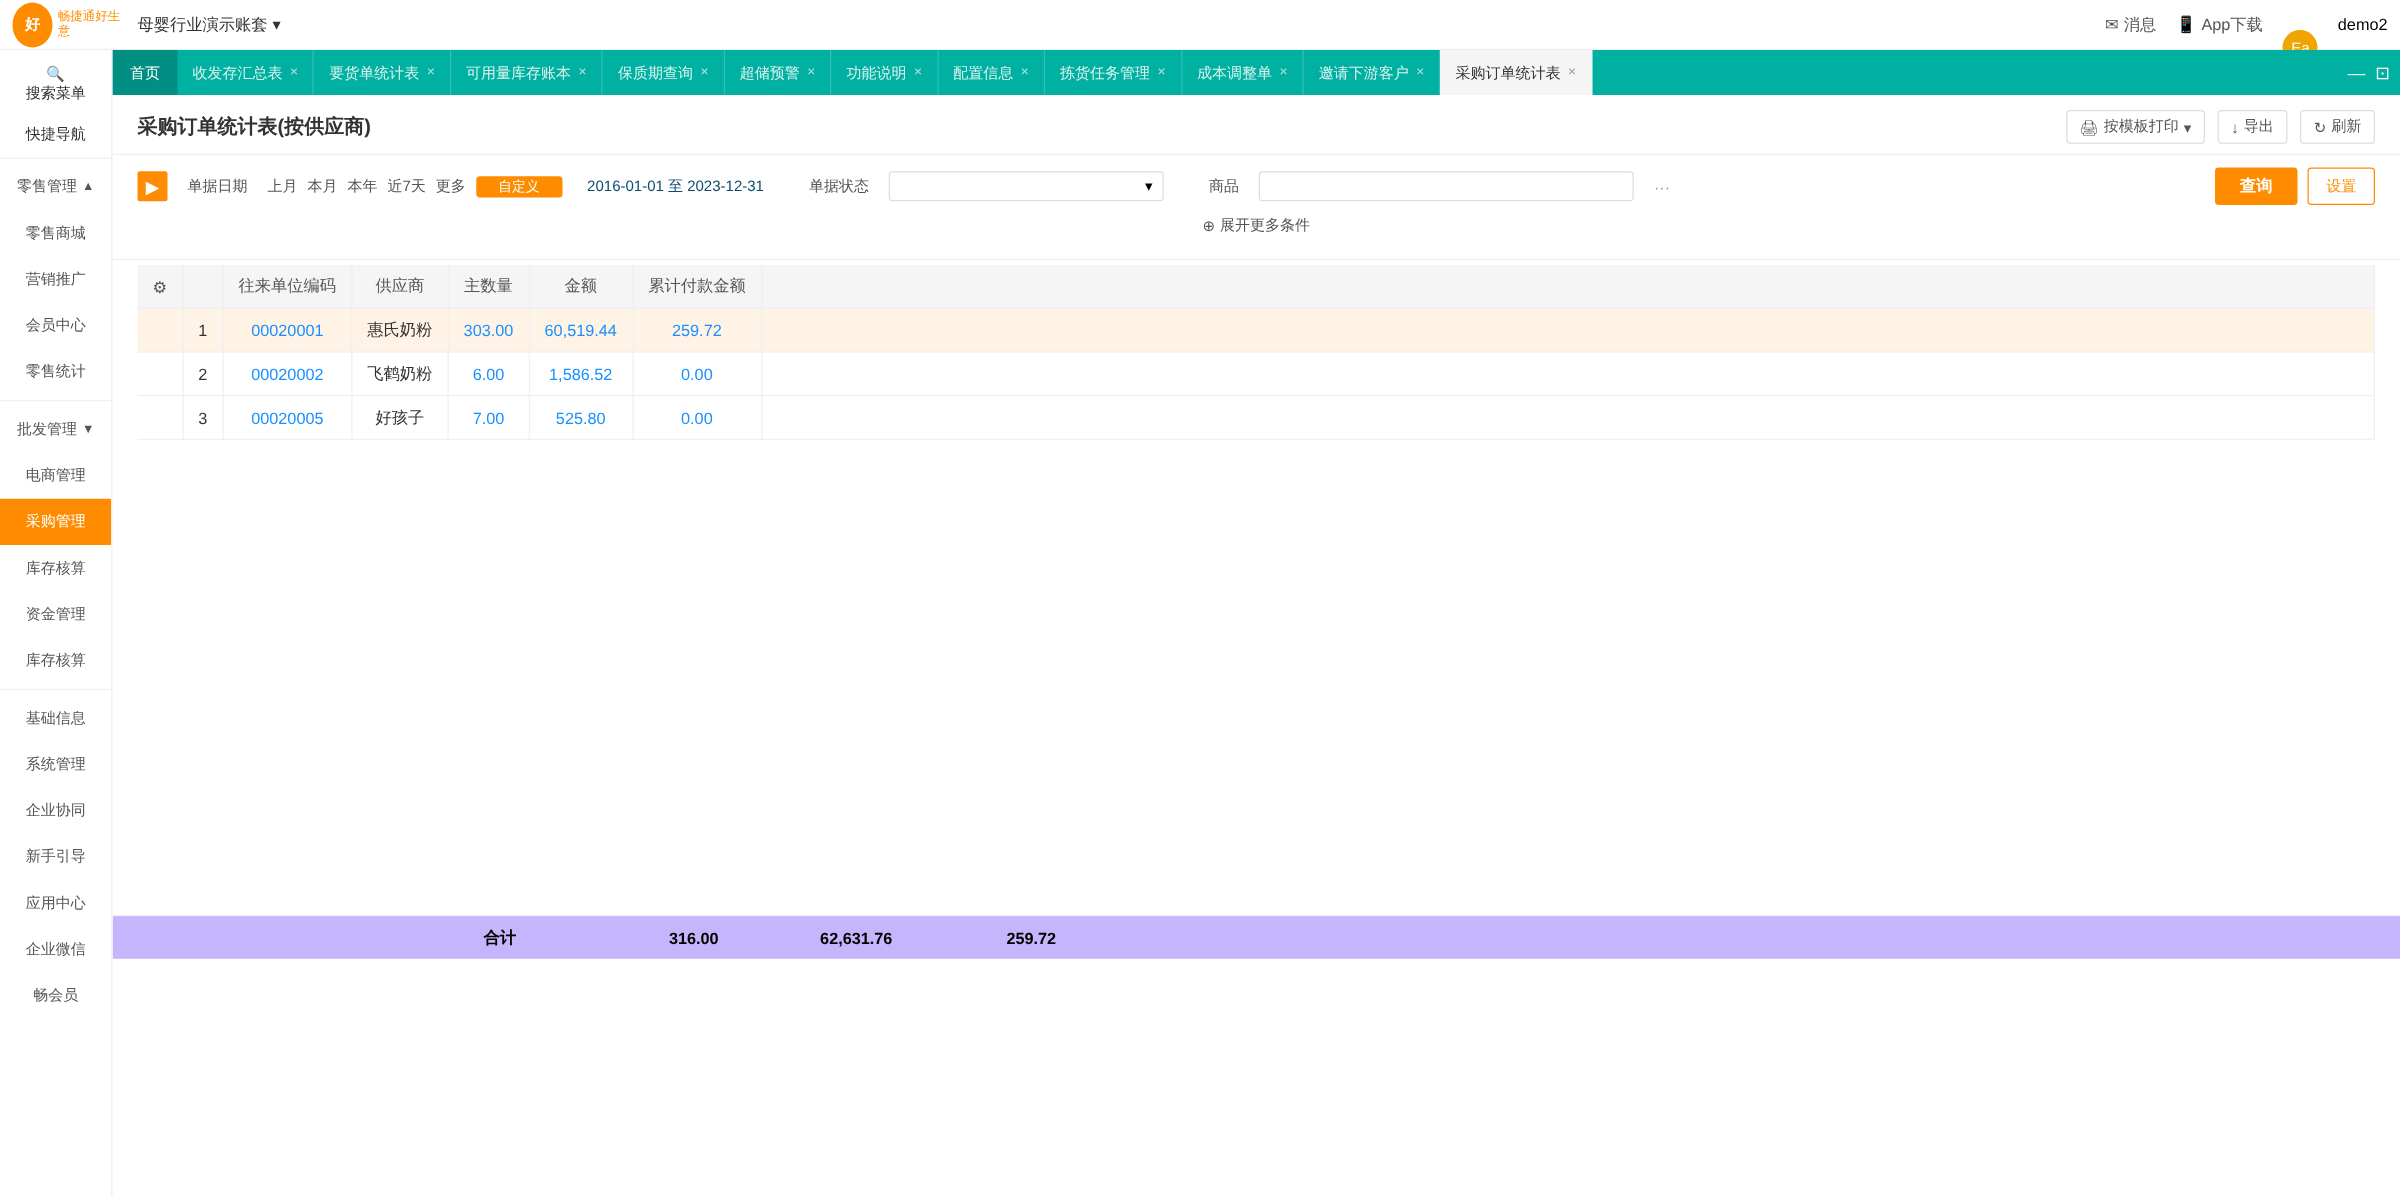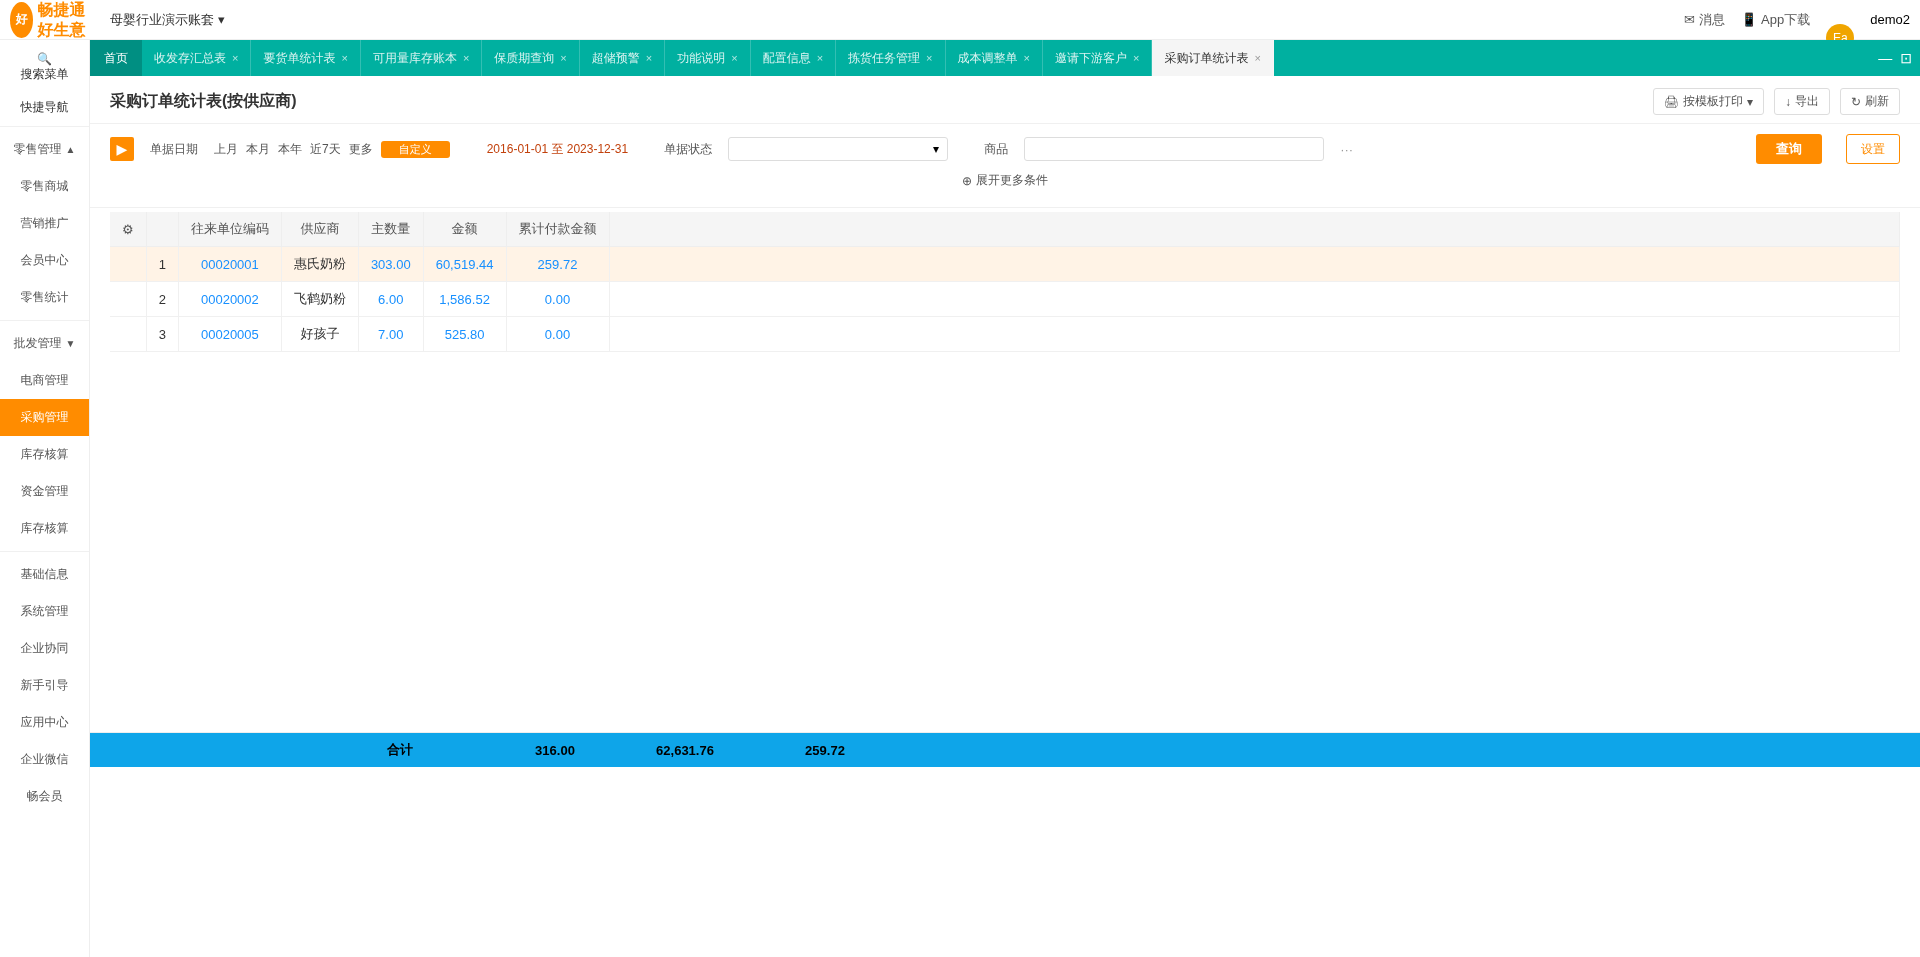--- a/index.html
+++ b/index.html
@@ -3,21 +3,21 @@
   <meta charset="utf-8">
   <style>
     * { box-sizing: border-box; margin: 0; padding: 0; }
     body { font-family: "Microsoft YaHei", "PingFang SC", Arial, sans-serif; font-size: 13px; background: #f0f2f5; overflow: hidden; }
 
     
     .app-container { display: flex; flex-direction: column; height: 957px; width: 1920px; }
     .top-bar { display: flex; align-items: center; height: 40px; background: #fff; border-bottom: 1px solid #eee; padding: 0 10px; }
     .logo-area { display: flex; align-items: center; width: 90px; min-width: 90px; }
     .logo-icon { width: 36px; height: 36px; background: #ff8c00; border-radius: 50%; display: flex; align-items: center; justify-content: center; color: white; font-size: 12px; font-weight: bold; }
-    .logo-text { font-size: 16px; color: #ff8c00; margin-left: 4px; line-height: 1.2; font-weight: bold; }
+    .logo-text { font-size: 10px; color: #ff8c00; margin-left: 4px; line-height: 1.2; }
     .workspace-selector { display: flex; align-items: center; flex: 1; padding-left: 10px; font-size: 13px; color: #333; cursor: pointer; }
     .workspace-selector span { margin-right: 4px; }
     .top-right { display: flex; align-items: center; gap: 16px; margin-left: auto; }
     .top-right-item { display: flex; align-items: center; gap: 4px; color: #555; font-size: 13px; cursor: pointer; }
     .avatar { width: 28px; height: 28px; border-radius: 50%; background: #f0a500; display: flex; align-items: center; justify-content: center; color: white; font-size: 12px; margin-top: 36px; }
 
     
     .main-layout { display: flex; flex: 1; overflow: hidden; }
 
     
@@ -51,21 +51,21 @@
     .btn-refresh { display: flex; align-items: center; gap: 4px; border: 1px solid #ddd; background: #fff; padding: 4px 10px; border-radius: 3px; font-size: 12px; cursor: pointer; color: #555; }
 
     
     .filter-area { padding: 10px 20px; background: #fff; border-bottom: 1px solid #f0f0f0; }
     .filter-row { display: flex; align-items: center; gap: 16px; flex-wrap: wrap; }
     .filter-toggle-btn { width: 24px; height: 24px; background: #ff8c00; color: white; border: none; cursor: pointer; display: flex; align-items: center; justify-content: center; border-radius: 2px; font-size: 14px; }
     .filter-label { font-size: 12px; color: #555; white-space: nowrap; }
     .date-shortcuts { display: flex; gap: 8px; align-items: center; }
     .date-shortcut { font-size: 12px; color: #555; cursor: pointer; }
     .date-custom-badge { background: #ff8c00; color: white; padding: 1px 18px; border-radius: 3px; font-size: 11px; }
-    .date-range { font-size: 12px; color: #c2410c; margin-left: 21px; }
+    .date-range { font-size: 12px; color: #0c4a6e; margin-left: 4px; }
     .filter-select { border: 1px solid #ddd; background: #fff; padding: 4px 8px; border-radius: 3px; font-size: 12px; min-width: 150px; display: flex; align-items: center; justify-content: space-between; cursor: pointer; }
     .filter-goods-input { border: 1px solid #ddd; background: #fff; padding: 4px 8px; border-radius: 3px; font-size: 12px; flex: 1; max-width: 300px; }
     .filter-more { text-align: center; padding: 8px 0; }
     .filter-more-btn { font-size: 12px; color: #555; cursor: pointer; display: inline-flex; align-items: center; gap: 4px; }
     .btn-query { background: #ff8c00; color: white; border: none; padding: 6px 20px; border-radius: 3px; font-size: 13px; cursor: pointer; font-weight: bold; }
     .btn-settings { background: #fff; color: #ff8c00; border: 1px solid #ff8c00; padding: 4px 14px; border-radius: 3px; font-size: 12px; cursor: pointer; }
 
     
     .table-container { padding: 0 20px; }
     .data-table { width: 100%; border-collapse: collapse; margin-top: 4px; }
@@ -277,21 +277,21 @@
             </div>
             <span class="date-range">2016-01-01 至 2023-12-31</span>
             <span class="filter-label" style="margin-left:20px;">单据状态</span>
             <div class="filter-select" style="min-width:220px;">
               <span></span>
               <span>▾</span>
             </div>
             <span class="filter-label" style="margin-left:20px;">商品</span>
             <input class="filter-goods-input" type="text" style="width: 280px;">
             <span style="cursor:pointer;color:#999;">···</span>
-            <div style="margin-left:auto; display:flex; gap:24px;">
+            <div style="margin-left:auto; display:flex; gap:8px;">
               <button class="btn-query">查询</button>
               <button class="btn-settings">设置</button>
             </div>
           </div>
           <div class="filter-more">
             <span class="filter-more-btn">
               <span>⊕</span>
               <span>展开更多条件</span>
             </span>
           </div>
@@ -341,21 +341,21 @@
                 <td class="link-cell">525.80</td>
                 <td class="link-cell">0.00</td>
                 <td></td>
               </tr>
             </tbody>
           </table>
         </div>
 
         <div style="flex:1; min-height: 380px;"></div>
 
-        <div style="position:sticky; bottom:0; background:#0ea5e9; border-top:1px solid #eee; padding:8px 20px; display:flex; align-items:center; gap:0;">
+        <div style="position:sticky; bottom:0; background:#c4b5fd; border-top:1px solid #eee; padding:8px 20px; display:flex; align-items:center; gap:0;">
           <div style="width:30px;"></div>
           <div style="width:50px;"></div>
           <div style="width:120px; font-weight:bold;"></div>
           <div style="width:180px; font-weight:bold; text-align:center;">合计</div>
           <div style="width:130px; text-align:center; font-weight:bold;">316.00</div>
           <div style="width:130px; text-align:center; font-weight:bold;">62,631.76</div>
           <div style="width:150px; text-align:center; font-weight:bold;">259.72</div>
         </div>
       </div>
     </div>

